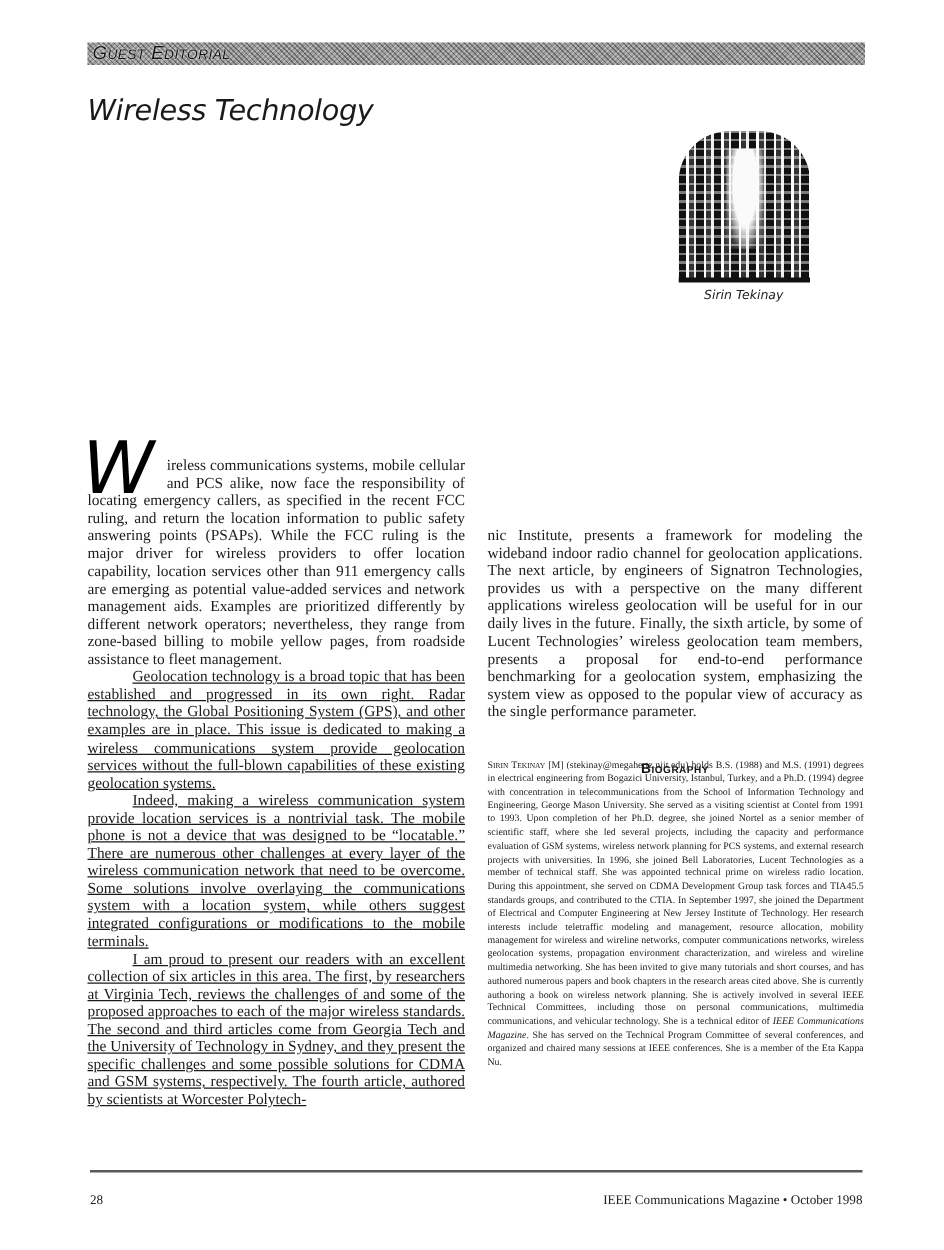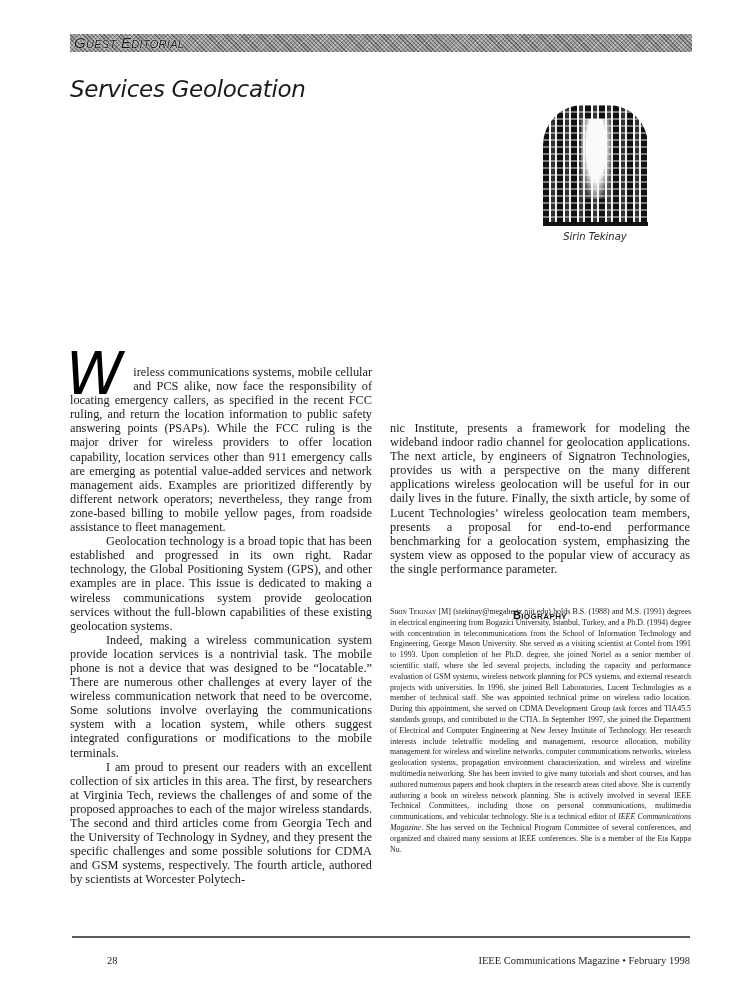--- a/index.html
+++ b/index.html
@@ -45,21 +45,21 @@
     position: absolute; left: 543px; top: 222px; width: 105px; height: 4px; background: #111;
   }
   .caption {
     position: absolute; left: 520px; width: 150px; top: 231px; text-align: center;
     font-family: "DejaVu Sans", sans-serif; font-style: italic; font-size: 10px; color: #222;
   }
   .col {
     position: absolute; font-size: 12.3px; line-height: 14.1px; text-align: justify; color: #1a1a1a;
   }
   .col p { margin: 0; }
-  .col p + p { text-indent: 36px; }
+  .col p + p { text-indent: 36px; text-decoration: underline; }
   .left-col { left: 70px; top: 365px; width: 302px; }
   .right-col { left: 390px; top: 373px; width: 300px; margin-top: 48px; }
   .dropcap {
     float: left; font-family: "DejaVu Sans", sans-serif; font-style: italic;
     font-size: 58px; line-height: 46px; margin: -14px 10px 0 -4px; color: #000;
     height: 40px;
   }
   .bio-heading {
     position: absolute; left: 390px; width: 300px; top: 592px; text-align: center;
     font-family: "Liberation Sans", sans-serif; font-weight: bold; font-size: 11px;
@@ -70,35 +70,35 @@
     font-family: Liberation Serif, serif; font-size: 7.9px; line-height: 10.8px;
     text-align: justify; color: #222;
   }
   .bio-name { font-variant: small-caps; }
   .bio-mag { font-style: italic; }
   .footer-rule {
     position: absolute; left: 72px; top: 936px; width: 618px; height: 2px; background: #222;
     opacity: 0.75;
   }
   .page-number {
-    position: absolute; left: 72px; top: 955px; font-size: 10.5px; color: #222; margin-left: 35px;
+    position: absolute; left: 72px; top: 955px; font-size: 10.5px; color: #222;
   }
   .footer-right {
     position: absolute; right: 65px; top: 955px; font-size: 10.5px; color: #222;
   }
 </style>
 </head>
 <body>
 
 <div class="header-bar">
   <span class="header-label">Guest Editorial</span>
 </div>
 
 <h1 class="title">
-  <span>Services Geolocation</span><br>
+  <span>Wireless Technology</span><br>
 </h1>
 
 <div class="photo"></div>
 <div class="photo-bar"></div>
 <div class="caption">Sirin Tekinay</div>
 
 <div class="col left-col">
   <p><span class="dropcap">W</span><span>ireless communications systems, mobile cellular and PCS alike, now face the responsibility of locating emergency callers, as specified in the recent FCC ruling, and return the location information to public safety answering points (PSAPs). While the FCC ruling is the major driver for wireless providers to offer location capability, location services other than 911 emergency calls are emerging as potential value-added services and network management aids. Examples are prioritized differently by different network operators; nevertheless, they range from zone-based billing to mobile yellow pages, from roadside assistance to fleet management.</span></p>
   <p>Geolocation technology is a broad topic that has been established and progressed in its own right. Radar technology, the Global Positioning System (GPS), and other examples are in place. This issue is dedicated to making a wireless communications system provide geolocation services without the full-blown capabilities of these existing geolocation systems.</p>
   <p>Indeed, making a wireless communication system provide location services is a nontrivial task. The mobile phone is not a device that was designed to be “locatable.” There are numerous other challenges at every layer of the wireless communication network that need to be overcome. Some solutions involve overlaying the communications system with a location system, while others suggest integrated configurations or modifications to the mobile terminals.</p>
@@ -107,13 +107,13 @@
 
 <div class="col right-col">
   <p>nic Institute, presents a framework for modeling the wideband indoor radio channel for geolocation applications. The next article, by engineers of Signatron Technologies, provides us with a perspective on the many different applications wireless geolocation will be useful for in our daily lives in the future. Finally, the sixth article, by some of Lucent Technologies’ wireless geolocation team members, presents a proposal for end-to-end performance benchmarking for a geolocation system, emphasizing the system view as opposed to the popular view of accuracy as the single performance parameter.</p>
 </div>
 
 <div class="bio-heading">Biography</div>
 <div class="bio-text"><span class="bio-name">Sirin Tekinay</span><span> [M] (stekinay@megahertz.njit.edu) holds B.S. (1988) and M.S. (1991) degrees in electrical engineering from Bogazici University, Istanbul, Turkey, and a Ph.D. (1994) degree with concentration in telecommunications from the School of Information Technology and Engineering, George Mason University. She served as a visiting scientist at Contel from 1991 to 1993. Upon completion of her Ph.D. degree, she joined Nortel as a senior member of scientific staff, where she led several projects, including the capacity and performance evaluation of GSM systems, wireless network planning for PCS systems, and external research projects with universities. In 1996, she joined Bell Laboratories, Lucent Technologies as a member of technical staff. She was appointed technical prime on wireless radio location. During this appointment, she served on CDMA Development Group task forces and TIA45.5 standards groups, and contributed to the CTIA. In September 1997, she joined the Department of Electrical and Computer Engineering at New Jersey Institute of Technology. Her research interests include teletraffic modeling and management, resource allocation, mobility management for wireless and wireline networks, computer communications networks, wireless geolocation systems, propagation environment characterization, and wireless and wireline multimedia networking. She has been invited to give many tutorials and short courses, and has authored numerous papers and book chapters in the research areas cited above. She is currently authoring a book on wireless network planning. She is actively involved in several IEEE Technical Committees, including those on personal communications, multimedia communications, and vehicular technology. She is a technical editor of </span><span class="bio-mag">IEEE Communications Magazine</span><span>. She has served on the Technical Program Committee of several conferences, and organized and chaired many sessions at IEEE conferences. She is a member of the Eta Kappa Nu.</span></div>
 
 <div class="footer-rule"></div>
 <div class="page-number">28</div>
-<div class="footer-right">IEEE Communications Magazine • February 1998</div>
+<div class="footer-right">IEEE Communications Magazine • October 1998</div>
 
 </body></html>

